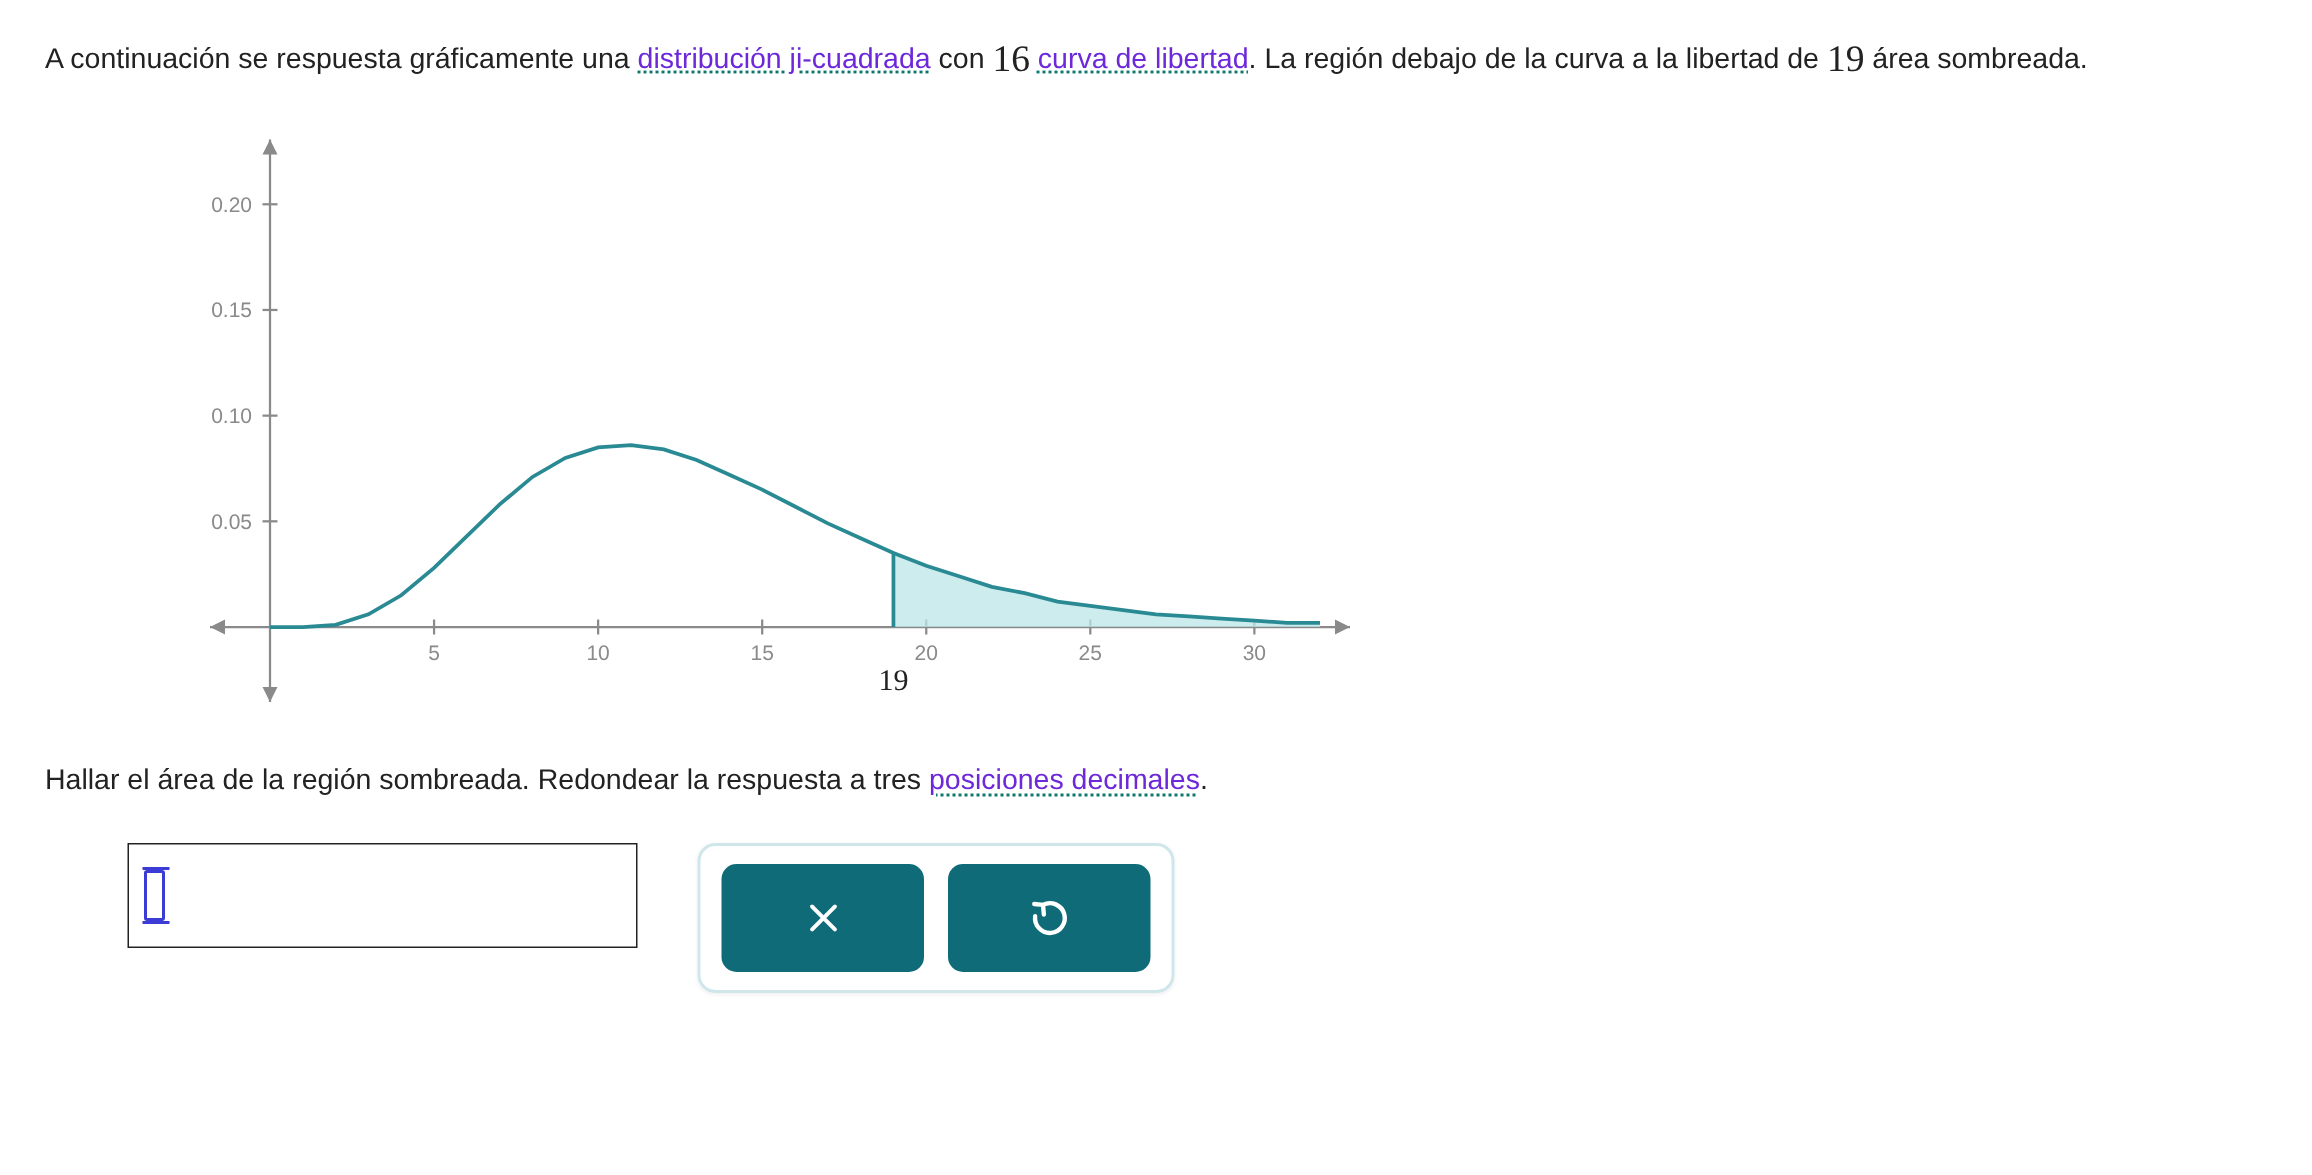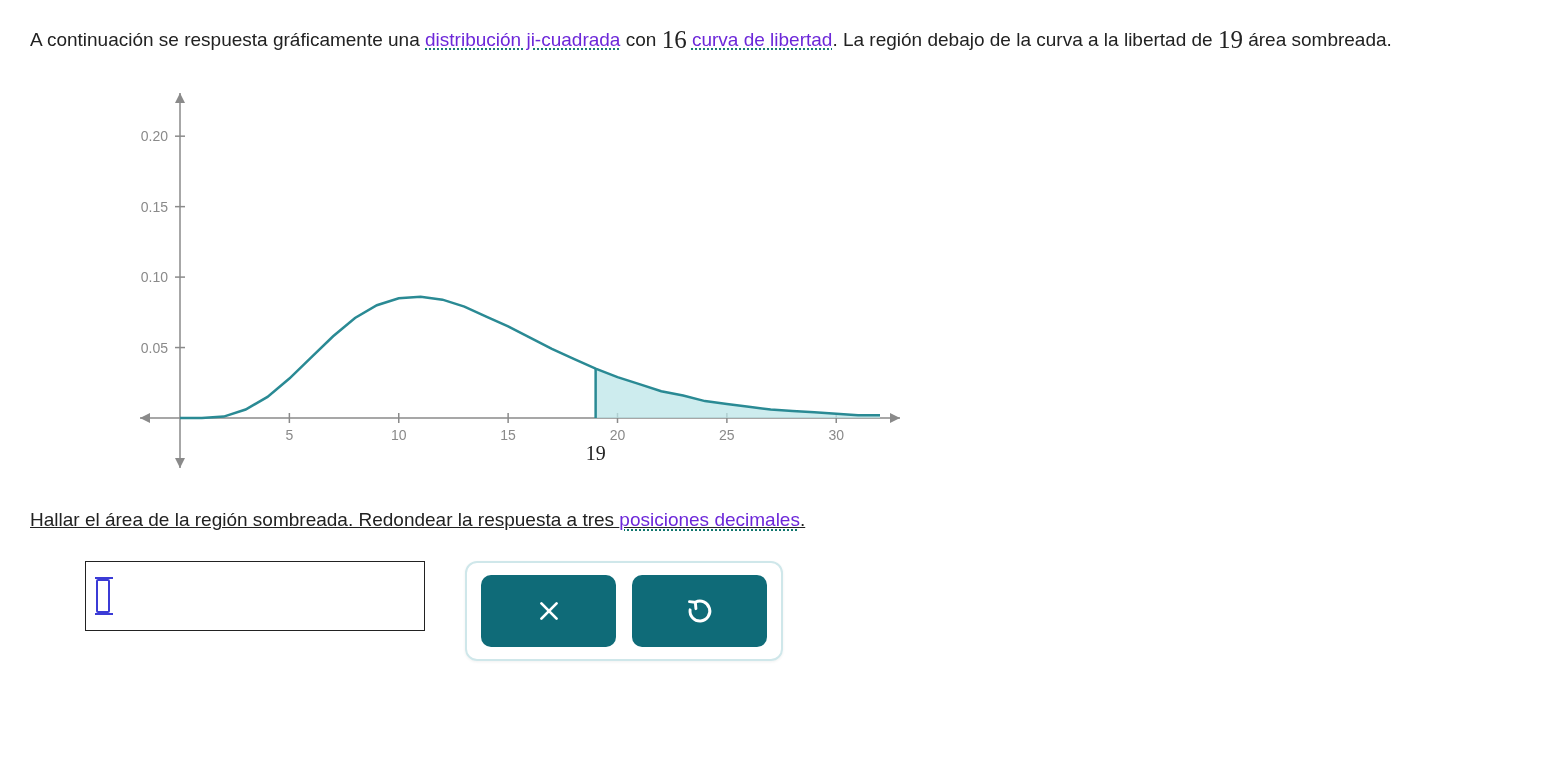--- a/index.html
+++ b/index.html
@@ -26,21 +26,20 @@
       font-family: "Times New Roman", serif;
       font-size: 25px;
       vertical-align: -2px;
     }
     .chart-wrap {
       margin: 10px 0 18px 60px;
     }
     .prompt2 {
       margin-top: 15px;
       margin-bottom: 25px;
-      text-decoration: underline;
     }
     .answer-row {
       display: flex;
       align-items: flex-start;
       gap: 40px;
       margin-left: 55px;
     }
     .answer-box {
       width: 340px;
       height: 70px;

